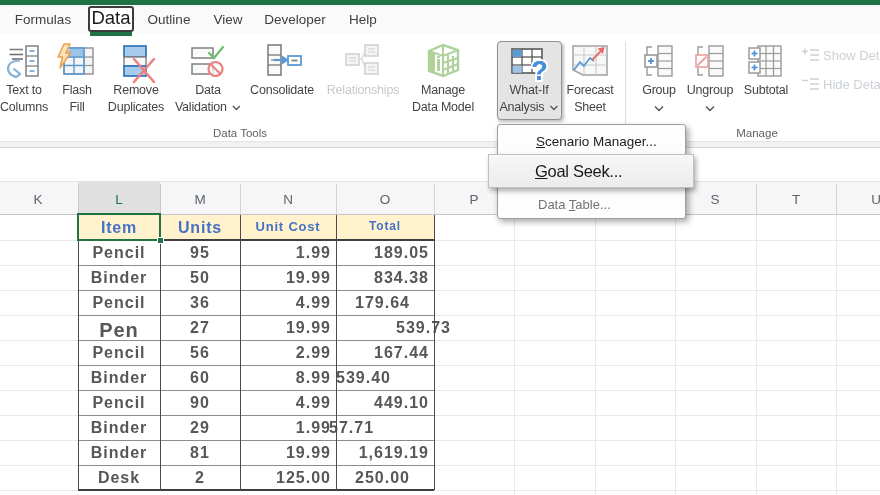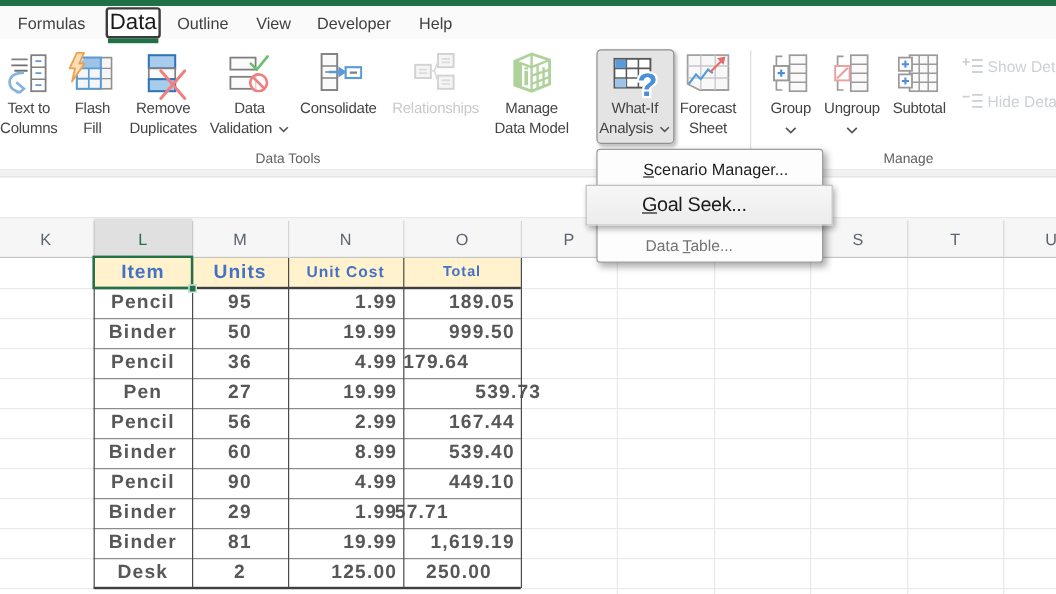--- a/index.html
+++ b/index.html
@@ -298,37 +298,37 @@
     <div class="abs ctr" style="left:288px;top:219px;font-size:13px;letter-spacing:0.8px;font-weight:bold;color:#4472C4;">Unit Cost</div>
     <div class="abs" style="left:336px;top:215px;width:98px;height:25px;background:#FFF2CC;"></div>
     <div class="abs ctr" style="left:385px;top:219px;font-size:12px;letter-spacing:0.8px;font-weight:bold;color:#4472C4;">Total</div>
     <div class="abs ctr" style="left:119px;top:244px;font-size:16px;letter-spacing:1px;font-weight:bold;color:#575757;">Pencil</div>
     <div class="abs ctr" style="left:200px;top:244px;font-size:16px;letter-spacing:1px;font-weight:bold;color:#575757;">95</div>
     <div class="abs" style="left:240px;top:244px;width:91px;text-align:right;font-size:16px;letter-spacing:1px;font-weight:bold;color:#575757;">1.99</div>
     <div class="abs" style="left:336px;top:244px;width:93px;text-align:right;font-size:16px;letter-spacing:1px;font-weight:bold;color:#575757;">189.05</div>
     <div class="abs ctr" style="left:119px;top:269px;font-size:16px;letter-spacing:1px;font-weight:bold;color:#575757;">Binder</div>
     <div class="abs ctr" style="left:200px;top:269px;font-size:16px;letter-spacing:1px;font-weight:bold;color:#575757;">50</div>
     <div class="abs" style="left:240px;top:269px;width:91px;text-align:right;font-size:16px;letter-spacing:1px;font-weight:bold;color:#575757;">19.99</div>
-    <div class="abs" style="left:336px;top:269px;width:93px;text-align:right;font-size:16px;letter-spacing:1px;font-weight:bold;color:#575757;">999.50</div>
+    <div class="abs" style="left:336px;top:269px;width:93px;text-align:right;font-size:16px;letter-spacing:1px;font-weight:bold;color:#575757;">834.38</div>
     <div class="abs ctr" style="left:119px;top:294px;font-size:16px;letter-spacing:1px;font-weight:bold;color:#575757;">Pencil</div>
     <div class="abs ctr" style="left:200px;top:294px;font-size:16px;letter-spacing:1px;font-weight:bold;color:#575757;">36</div>
     <div class="abs" style="left:240px;top:294px;width:91px;text-align:right;font-size:16px;letter-spacing:1px;font-weight:bold;color:#575757;">4.99</div>
-    <div class="abs" style="left:336px;top:294px;width:93px;text-align:left;font-size:16px;letter-spacing:1px;font-weight:bold;color:#575757;">179.64</div>
-    <div class="abs ctr" style="left:119px;top:319px;font-size:16px;letter-spacing:1px;font-weight:bold;color:#575757;">Pen</div>
+    <div class="abs" style="left:336px;top:294px;width:93px;text-align:center;font-size:16px;letter-spacing:1px;font-weight:bold;color:#575757;">179.64</div>
+    <div class="abs ctr" style="left:119px;top:319px;font-size:20px;letter-spacing:1px;font-weight:bold;color:#575757;">Pen</div>
     <div class="abs ctr" style="left:200px;top:319px;font-size:16px;letter-spacing:1px;font-weight:bold;color:#575757;">27</div>
     <div class="abs" style="left:240px;top:319px;width:91px;text-align:right;font-size:16px;letter-spacing:1px;font-weight:bold;color:#575757;">19.99</div>
     <div class="abs" style="left:336px;top:319px;width:93px;text-align:right;font-size:16px;letter-spacing:1px;font-weight:bold;color:#575757;margin-left:22px;">539.73</div>
     <div class="abs ctr" style="left:119px;top:344px;font-size:16px;letter-spacing:1px;font-weight:bold;color:#575757;">Pencil</div>
     <div class="abs ctr" style="left:200px;top:344px;font-size:16px;letter-spacing:1px;font-weight:bold;color:#575757;">56</div>
     <div class="abs" style="left:240px;top:344px;width:91px;text-align:right;font-size:16px;letter-spacing:1px;font-weight:bold;color:#575757;">2.99</div>
     <div class="abs" style="left:336px;top:344px;width:93px;text-align:right;font-size:16px;letter-spacing:1px;font-weight:bold;color:#575757;">167.44</div>
     <div class="abs ctr" style="left:119px;top:369px;font-size:16px;letter-spacing:1px;font-weight:bold;color:#575757;">Binder</div>
     <div class="abs ctr" style="left:200px;top:369px;font-size:16px;letter-spacing:1px;font-weight:bold;color:#575757;">60</div>
     <div class="abs" style="left:240px;top:369px;width:91px;text-align:right;font-size:16px;letter-spacing:1px;font-weight:bold;color:#575757;">8.99</div>
-    <div class="abs" style="left:336px;top:369px;width:93px;text-align:right;font-size:16px;letter-spacing:1px;font-weight:bold;color:#575757;">539.40</div>
+    <div class="abs" style="left:336px;top:369px;width:93px;text-align:left;font-size:16px;letter-spacing:1px;font-weight:bold;color:#575757;">539.40</div>
     <div class="abs ctr" style="left:119px;top:394px;font-size:16px;letter-spacing:1px;font-weight:bold;color:#575757;">Pencil</div>
     <div class="abs ctr" style="left:200px;top:394px;font-size:16px;letter-spacing:1px;font-weight:bold;color:#575757;">90</div>
     <div class="abs" style="left:240px;top:394px;width:91px;text-align:right;font-size:16px;letter-spacing:1px;font-weight:bold;color:#575757;">4.99</div>
     <div class="abs" style="left:336px;top:394px;width:93px;text-align:right;font-size:16px;letter-spacing:1px;font-weight:bold;color:#575757;">449.10</div>
     <div class="abs ctr" style="left:119px;top:419px;font-size:16px;letter-spacing:1px;font-weight:bold;color:#575757;">Binder</div>
     <div class="abs ctr" style="left:200px;top:419px;font-size:16px;letter-spacing:1px;font-weight:bold;color:#575757;">29</div>
     <div class="abs" style="left:240px;top:419px;width:91px;text-align:right;font-size:16px;letter-spacing:1px;font-weight:bold;color:#575757;">1.99</div>
     <div class="abs" style="left:329px;top:419px;width:93px;font-size:16px;letter-spacing:1px;font-weight:bold;color:#575757;">57.71</div>
     <div class="abs ctr" style="left:119px;top:444px;font-size:16px;letter-spacing:1px;font-weight:bold;color:#575757;">Binder</div>
     <div class="abs ctr" style="left:200px;top:444px;font-size:16px;letter-spacing:1px;font-weight:bold;color:#575757;">81</div>

